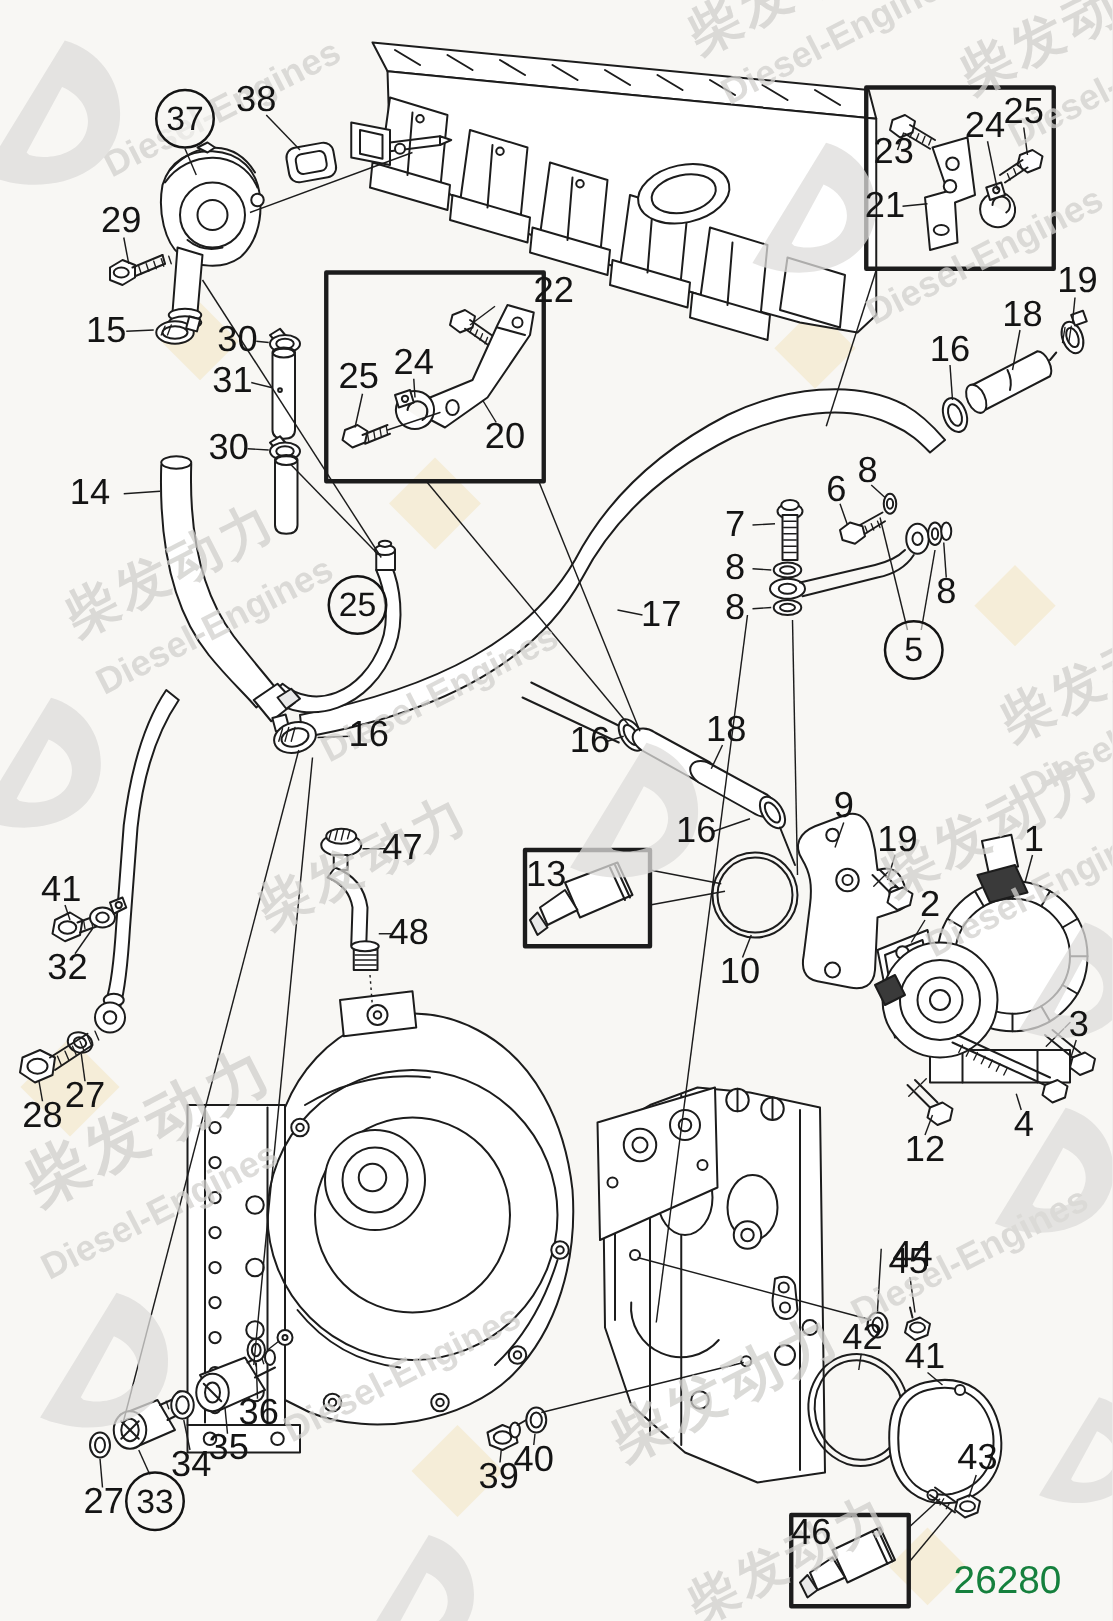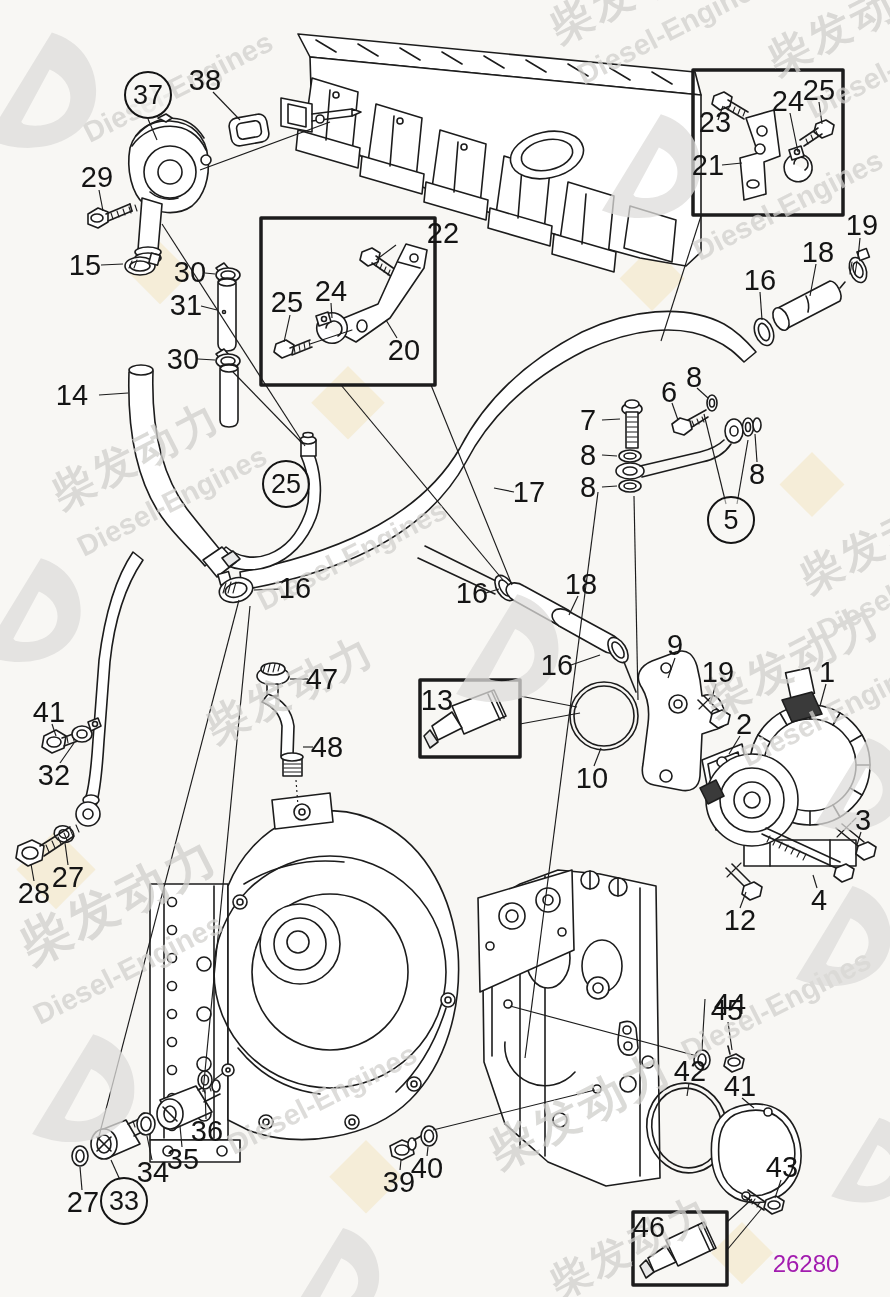--- a/index.html
+++ b/index.html
@@ -18,21 +18,21 @@
   #wm-over{opacity:.75;}
   .wm{position:absolute;transform-origin:left top;white-space:nowrap;user-select:none;}
   .wm-cn{color:#d0cfcc;font-weight:bold;letter-spacing:4px;}
   .wm-en{color:#d2d1ce;font-weight:bold;}
   .wm-diamond{background:#f5edd8;}
   #labels{position:absolute;left:0;top:0;width:100%;height:100%;}
   .plabel{position:absolute;transform:translate(-50%,-50%);font-size:29px;color:#141414;
           line-height:1;text-align:center;}
   .plabel.circled{border:2.6px solid #141414;border-radius:50%;width:44px;height:44px;
           display:flex;align-items:center;justify-content:center;font-size:27px;background:rgba(248,247,244,.55);}
-  #drawing-number{position:absolute;transform:translate(-50%,-50%);font-size:24px;color:#a21caf;}
+  #drawing-number{position:absolute;transform:translate(-50%,-50%);font-size:31px;color:#15803d;}
 </style>
 </head>
 <body>
 
 <div id="stage">
 
   <div id="wm-under">
       <div class="wm wm-diamond" style="left: 552px; top: 74px; width: 56px; height: 56px; transform: rotate(45deg);"></div>
       <div class="wm wm-diamond" style="left: 348px; top: 366px; width: 52px; height: 52px; transform: rotate(45deg);"></div>
       <div class="wm wm-diamond" style="left: 652px; top: 246px; width: 46px; height: 46px; transform: rotate(45deg);"></div>

